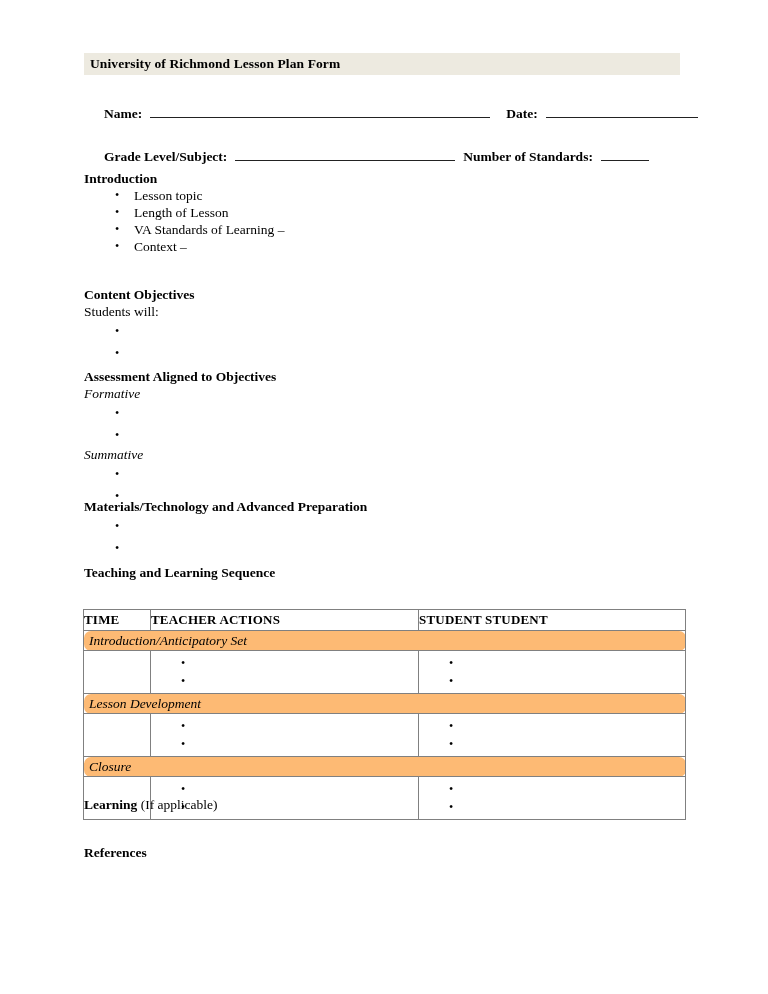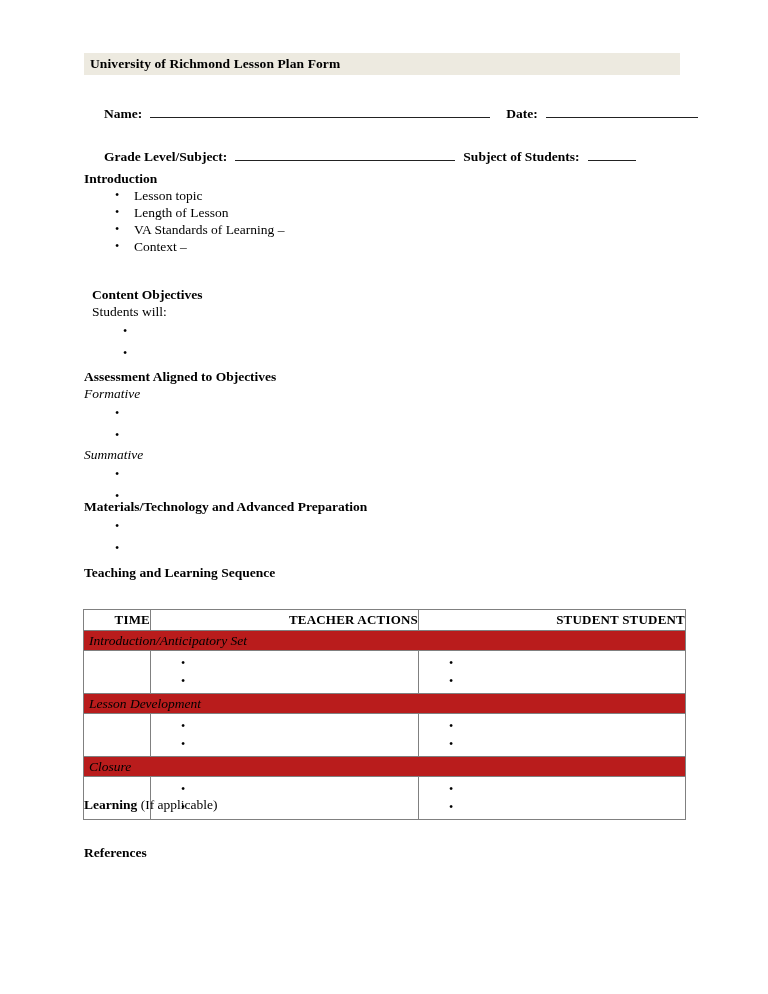--- a/index.html
+++ b/index.html
@@ -115,59 +115,60 @@
     top: 0;
     font-size: 12px;
   }
   ul.bullets.empty li {
     line-height: 22px;
     min-height: 22px;
   }
 
   
   .sec-intro      { top: 170px; }
-  .sec-objectives { top: 286px; margin-left: 8px; }
+  .sec-objectives { top: 286px; }
   .sec-assessment { top: 368px; }
   .sec-materials  { top: 498px; }
   .sec-sequence   { top: 564px; }
 
   
   .seq-table {
     position: absolute;
     left: 83px;
     top: 609px;
     width: 602px;
     border-collapse: collapse;
     table-layout: fixed;
     font-size: 13.5px;
   }
   .seq-table td, .seq-table th {
     border: 1px solid #808080;
     padding: 0;
     vertical-align: top;
   }
   .seq-table th {
-    text-align: right;
+    text-align: left;
     font-weight: bold;
     font-size: 13px;
     height: 20px;
     line-height: 20px;
     letter-spacing: 0.2px;
   }
   .col-time    { width: 67px; }
   .col-teacher { width: 268px; }
   .col-student { width: 267px; }
 
   .section-row td {
-    background: #b91c1c;
+    background: #fdba74;
     font-style: italic;
     font-size: 13.5px;
     height: 19px;
     line-height: 19px;
     padding-left: 5px;
+    border-radius: 7px;
   }
   .entry-row td {
     height: 42px;
   }
   .entry-row ul.cell-bullets {
     list-style: none;
     margin: 0;
     padding: 3px 0 0 0;
   }
   .entry-row ul.cell-bullets li {
@@ -202,21 +203,21 @@
     <span class="blank blank-name"></span>
     <span class="gap-name-date"></span>
     <span class="field-label">Date:</span>
     <span class="blank blank-date"></span>
   </div>
 
   <div class="field-row row-grade">
     <span class="field-label">Grade Level/Subject:</span>
     <span class="blank blank-grade"></span>
     <span class="gap-grade-num"></span>
-    <span class="field-label">Subject of Students:</span>
+    <span class="field-label">Number of Standards:</span>
     <span class="blank blank-num"></span>
   </div>
 
   <div class="section sec-intro">
     <div class="heading">Introduction</div>
     <ul class="bullets">
       <li>Lesson topic</li>
       <li>Length of Lesson</li>
       <li>VA Standards of Learning –</li>
       <li>Context –</li>

